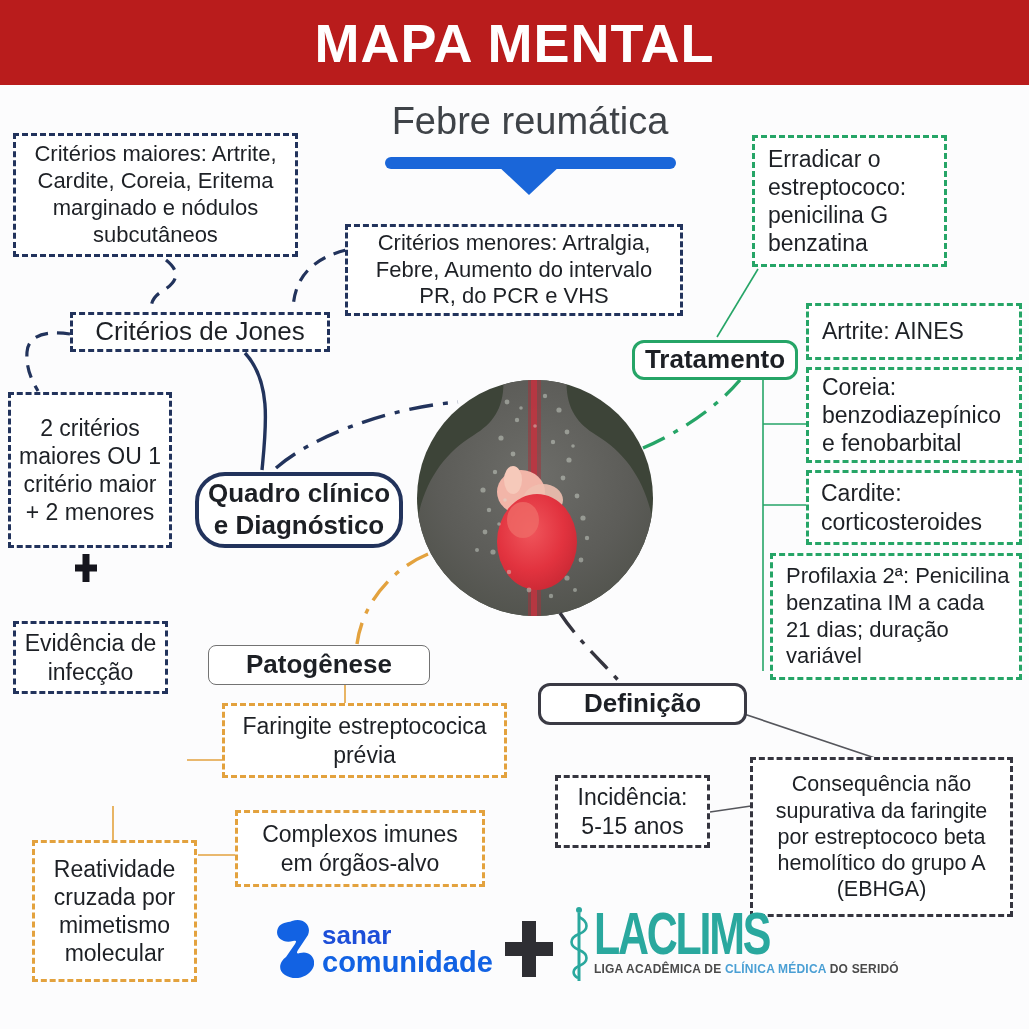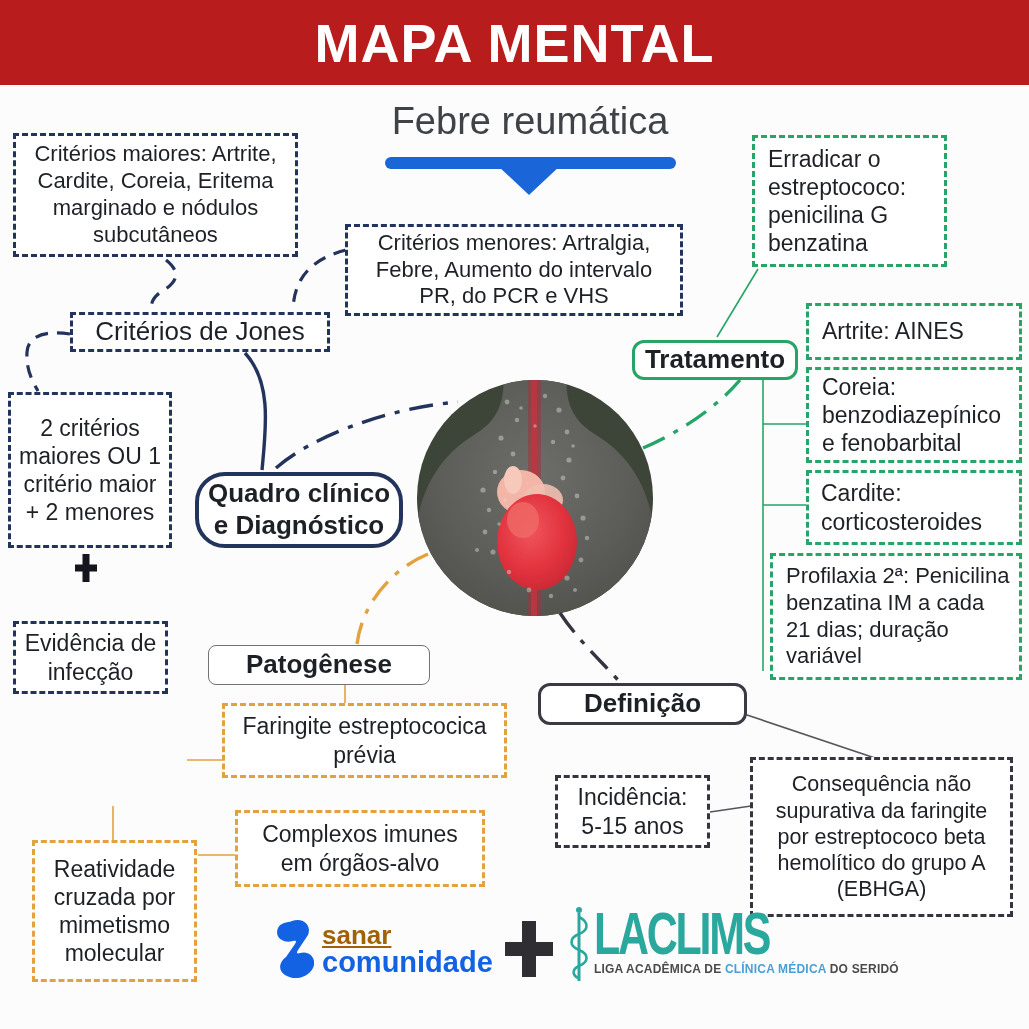--- a/index.html
+++ b/index.html
@@ -26,21 +26,21 @@
   .b-orange{border:1px solid #737373;border-radius:8px;}
   .b-dark{border:3.5px solid #3a3a44;border-radius:12px;}
   
   .overlay{position:absolute;left:0;top:0;pointer-events:none;}
   
   .center-image{position:absolute;left:417px;top:380px;width:236px;height:236px;
                 border-radius:50%;overflow:hidden;}
   
   .sanar{position:absolute;left:262px;top:918px;display:flex;align-items:center;}
   .sanar-text{margin-left:8px;line-height:1.0;}
-  .sanar-line1{font-size:26px;font-weight:bold;color:#a16207;text-decoration:underline;}
+  .sanar-line1{font-size:26px;font-weight:bold;color:#1d4ed8;}
   .sanar-line2{font-size:29px;font-weight:bold;color:#1262e3;}
   .plus-footer{position:absolute;left:505px;top:920px;}
   .laclims{position:absolute;left:566px;top:905px;display:flex;align-items:flex-start;}
   .laclims-body{margin-left:2px;}
   .laclims-name{font-size:58px;font-weight:bold;color:#2aa89e;letter-spacing:-3px;
                 transform:scale(0.74,1.02);transform-origin:left top;line-height:0.95;}
   .laclims-tagline{font-size:12px;letter-spacing:0.2px;color:#4a4a4a;white-space:nowrap;
                    margin-top:2px;font-weight:bold;}
   .laclims-tagline .hl{color:#4a9fd4;}
   .plus-left{position:absolute;left:75px;top:554px;}

